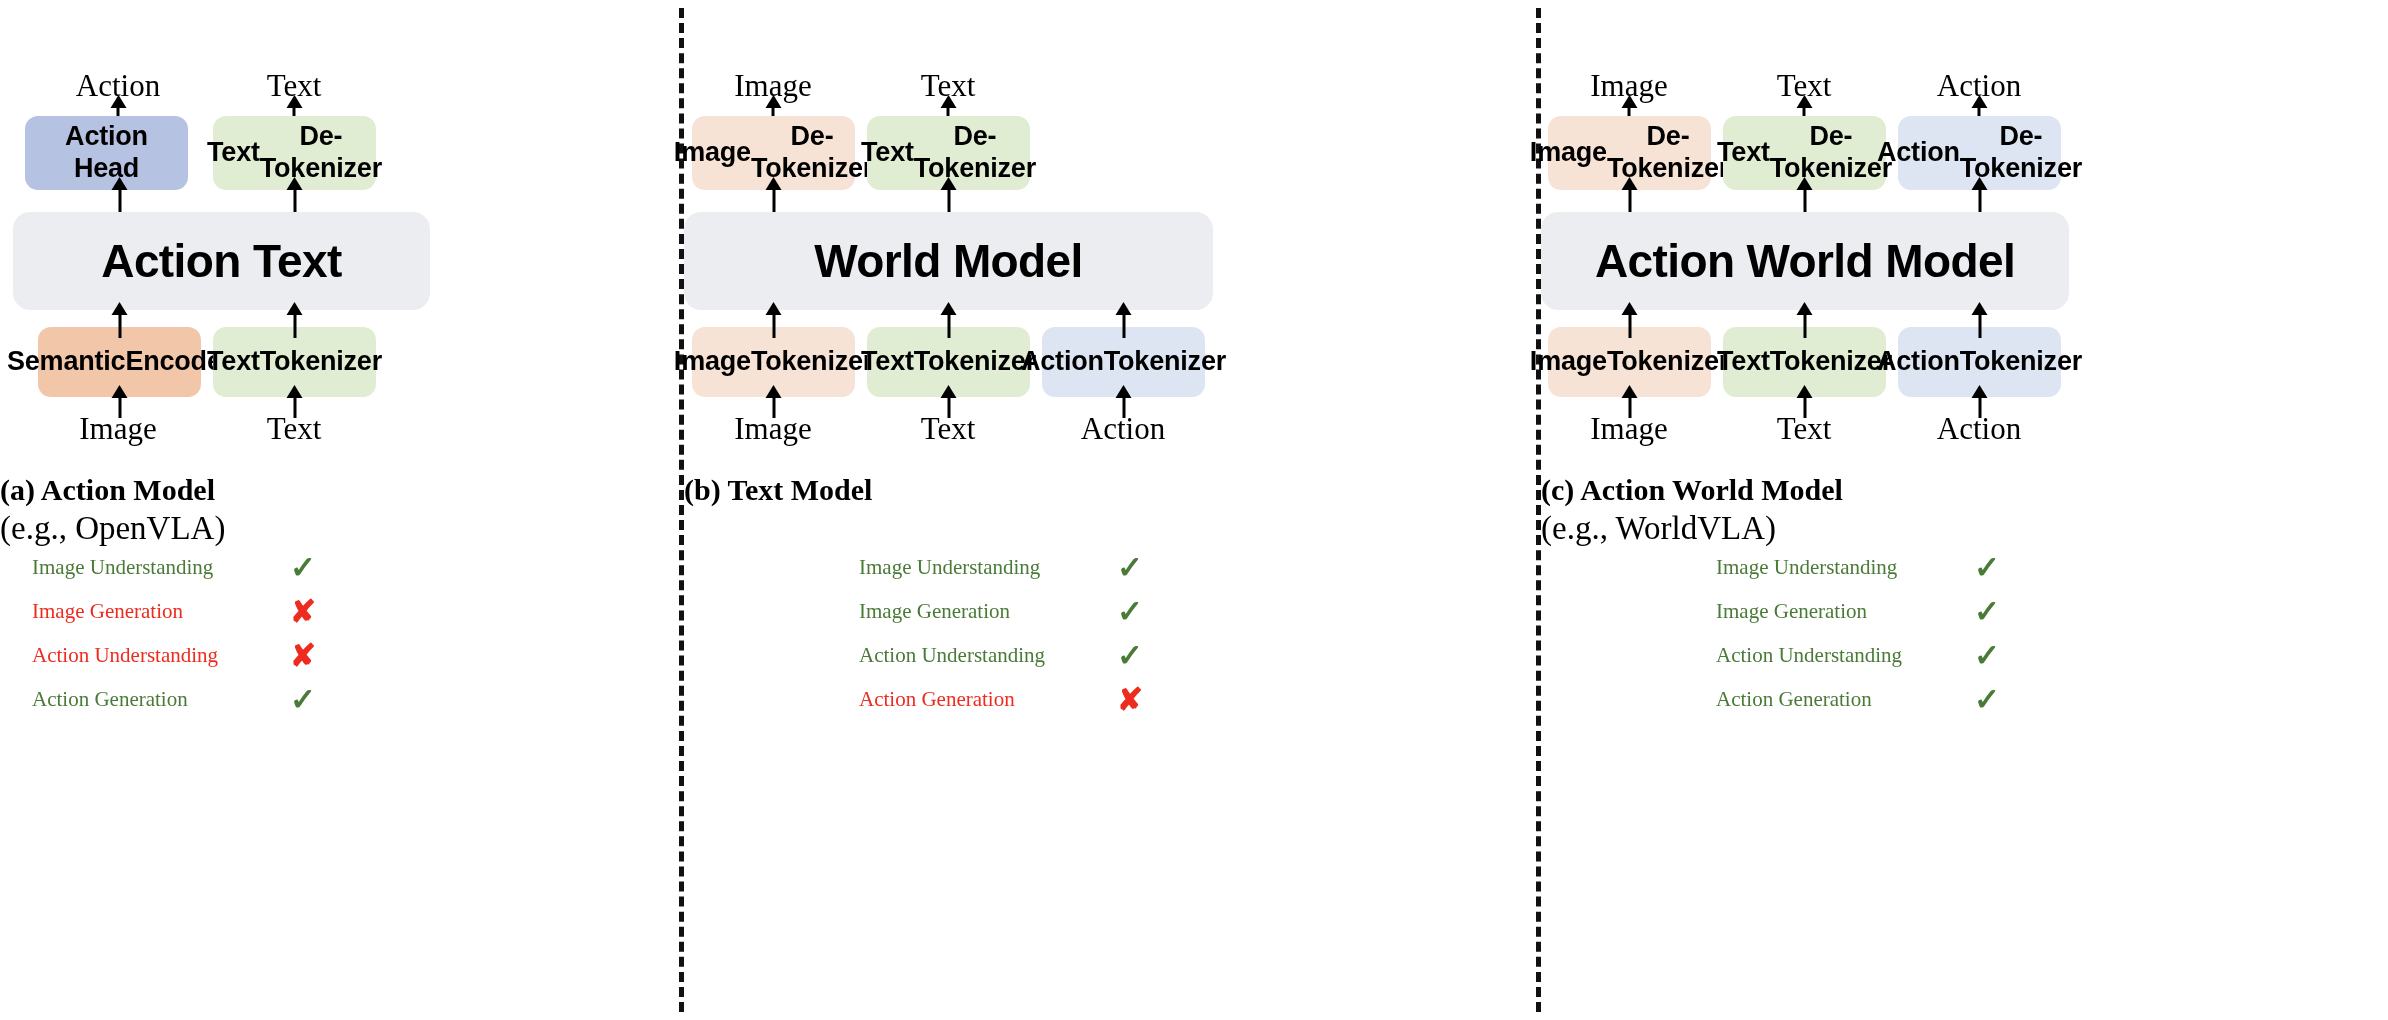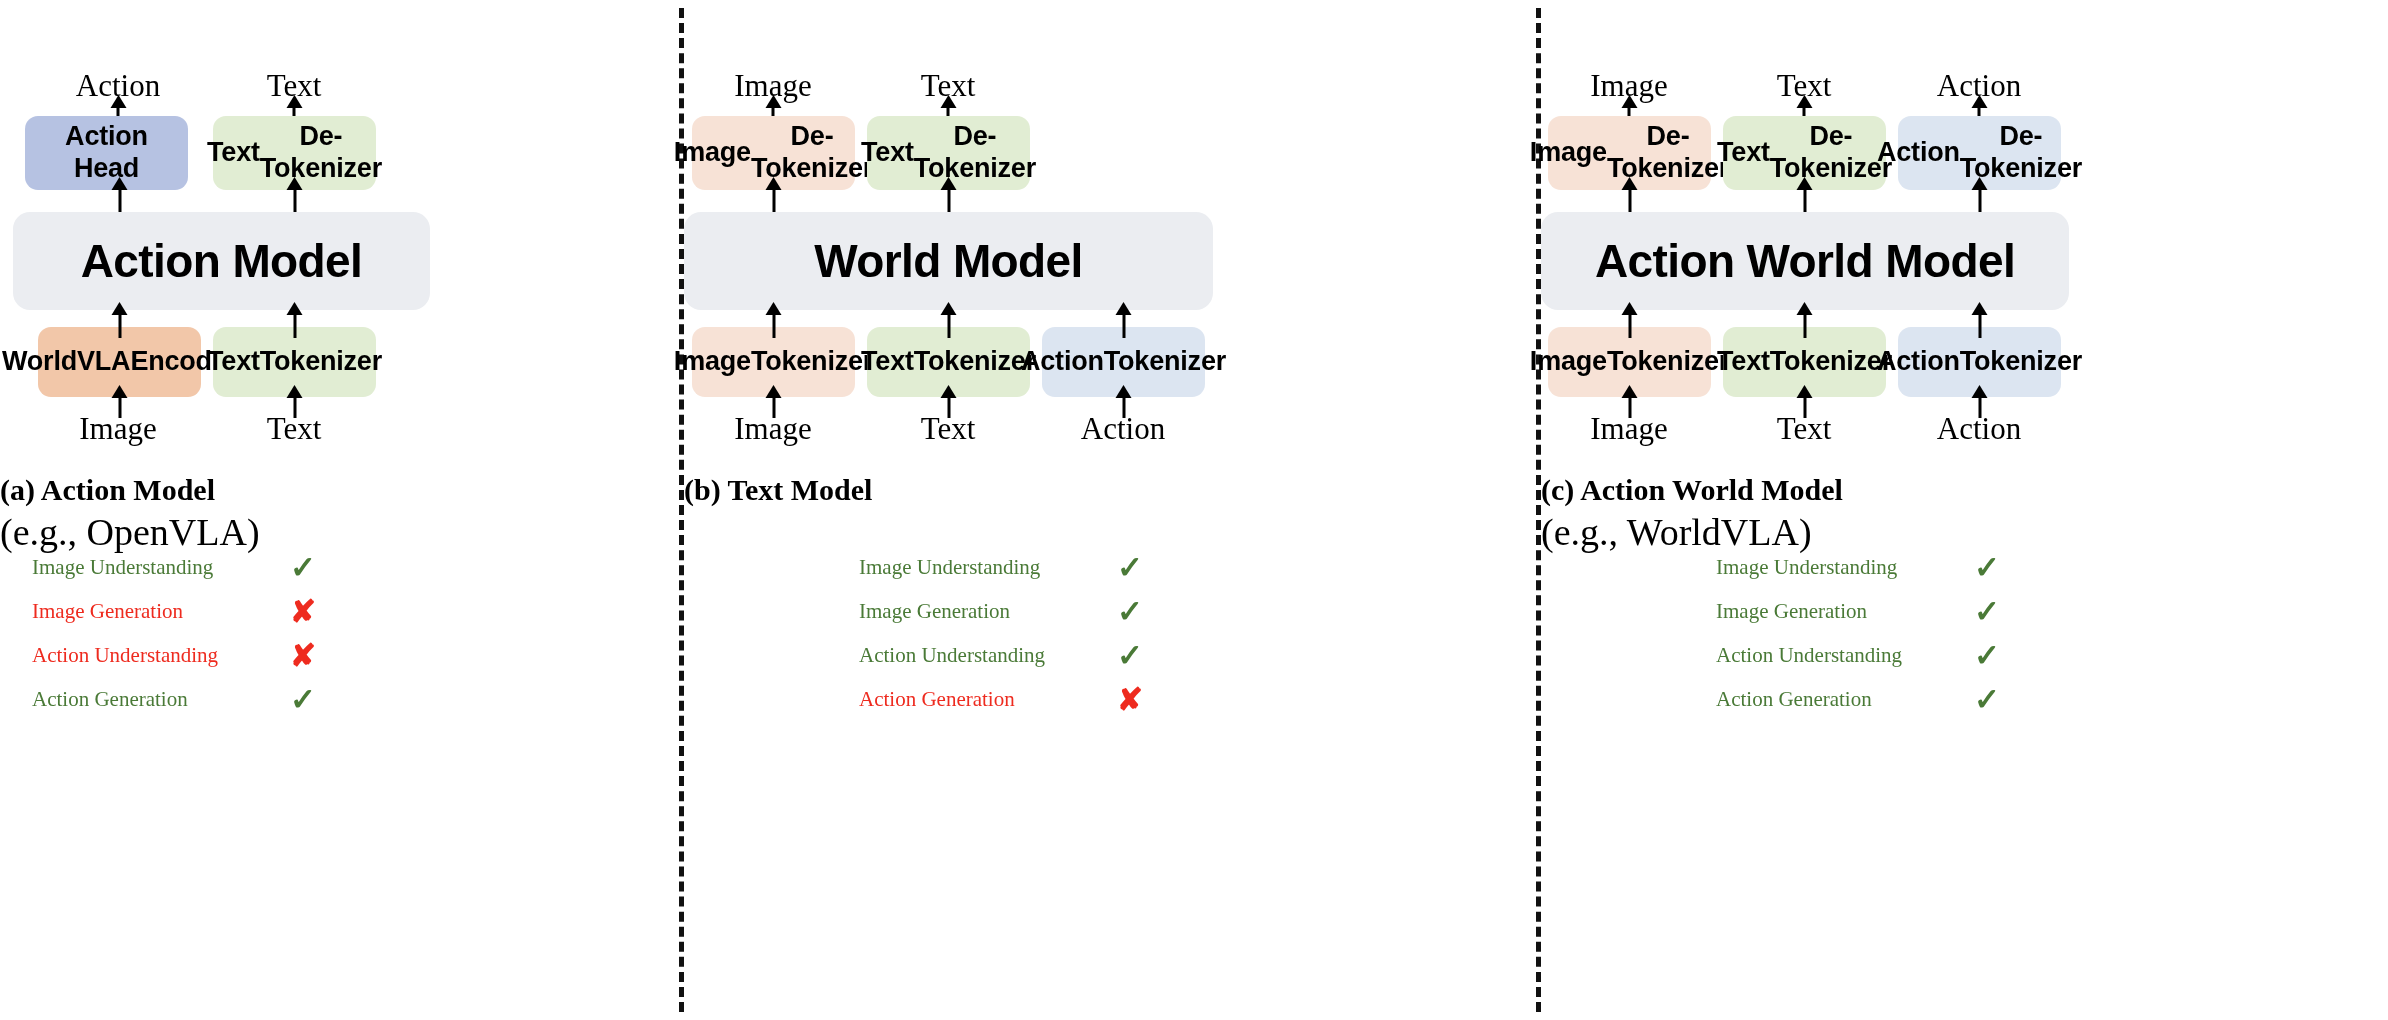--- a/index.html
+++ b/index.html
@@ -125,21 +125,21 @@
     font-family: "Liberation Serif", serif;
     color: #000000;
   }
   .caption-title {
     top: 425px;
     font-size: 30px;
     font-weight: bold;
   }
   .caption-sub {
     top: 462px;
-    font-size: 38px;
+    font-size: 33px;
   }
 
   
   .cap-list {
     position: absolute;
     top: 497px;
   }
   .cap-row {
     position: relative;
     height: 44px;
@@ -181,24 +181,24 @@
         <span>Action Head</span>
       </div>
       <div class="arrow arrow-to-detok" style="left: 119.5px;"></div>
       <div class="box box-top" style="left: 213px; width: 163px; background: rgb(225, 237, 211);">
         <span>Text</span>
         <br>
         <span>De-Tokenizer</span>
       </div>
       <div class="arrow arrow-to-detok" style="left: 294.5px;"></div>
       <div class="model-bar" style="left: 13px; width: 417px;">
-        <span>Action Model</span>
+        <span>Action Text</span>
       </div>
       <div class="box box-bottom" style="left: 38px; width: 163px; background: rgb(242, 199, 169);">
-        <span>WorldVLA</span>
+        <span>Semantic</span>
         <br>
         <span>Encoder</span>
       </div>
       <div class="arrow arrow-to-model" style="left: 119.5px;"></div>
       <div class="arrow arrow-tok-in" style="left: 119.5px;"></div>
       <div class="box box-bottom" style="left: 213px; width: 163px; background: rgb(225, 237, 211);">
         <span>Text</span>
         <br>
         <span>Tokenizer</span>
       </div>

